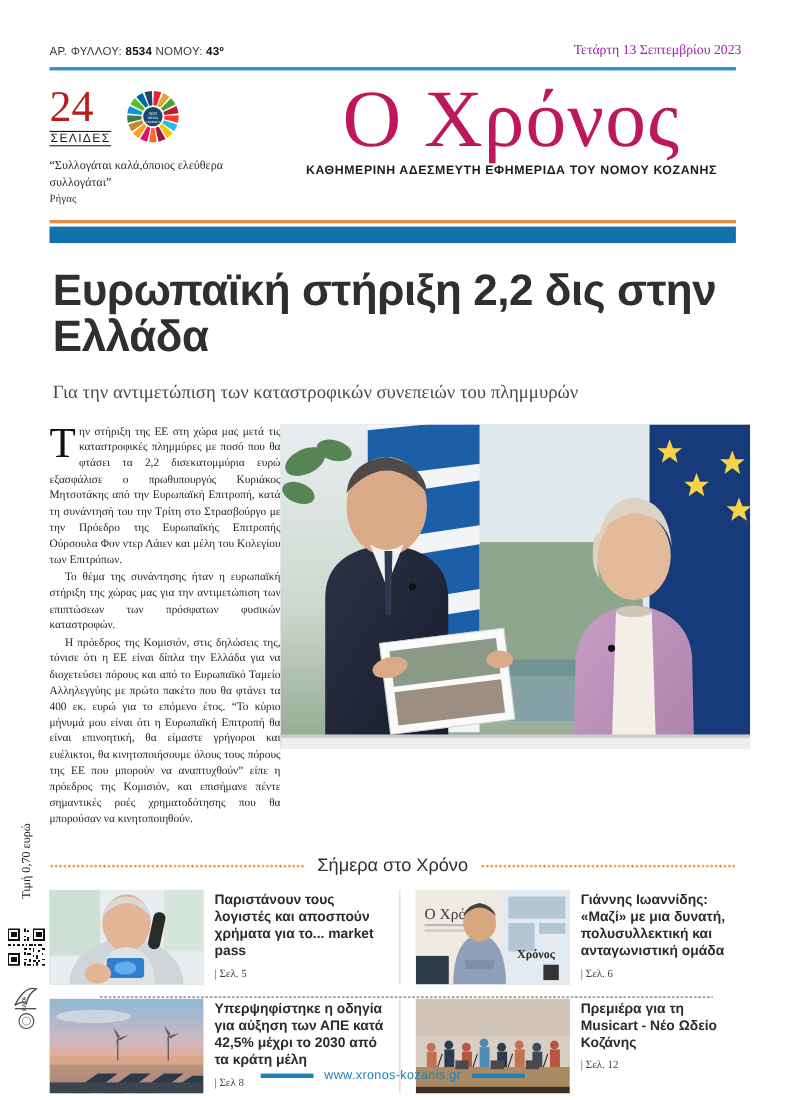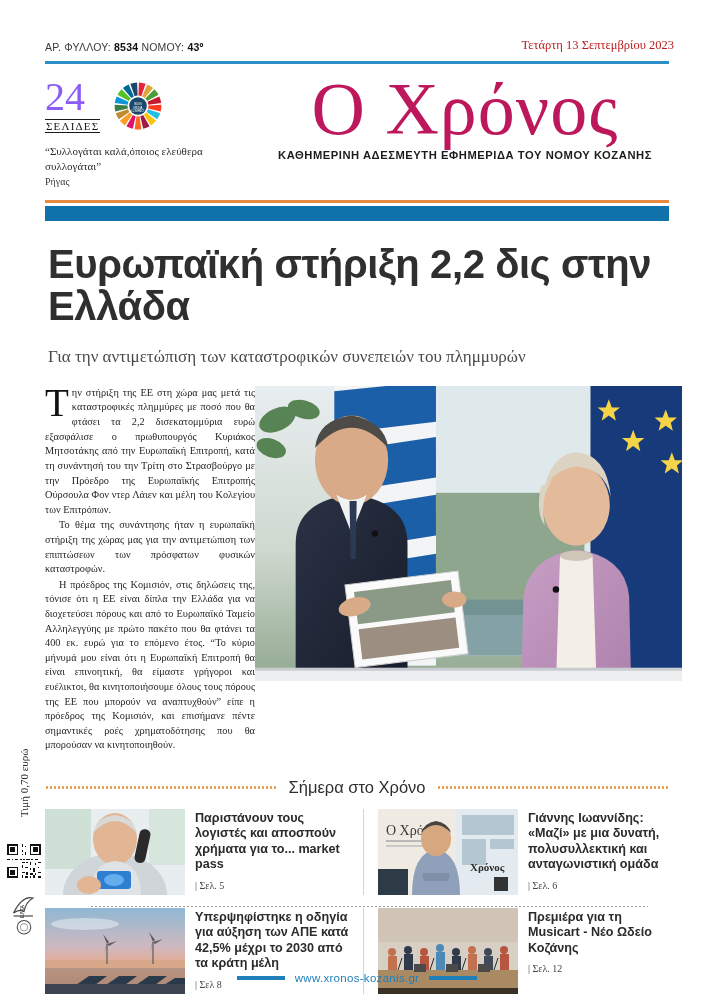--- a/index.html
+++ b/index.html
@@ -12,37 +12,37 @@
   }
   .page { position: relative; width: 714px; height: 1000px; padding: 0; }
 
   
   .topline {
     display: flex; justify-content: space-between; align-items: flex-end;
     padding: 38px 40px 6px 45px;
   }
   .issue-info { font-size: 10.5px; color: #3a3a3a; letter-spacing: .2px; }
   .issue-info b { font-weight: bold; color: #111; }
-  .issue-date { font-size: 12.5px; color: #b91c1c; font-family: "Liberation Serif", serif; }
+  .issue-date { font-size: 12.5px; color: #a21caf; font-family: "Liberation Serif", serif; }
 
   .rule-blue-thin { height: 3px; background: #2b8fc9; margin: 2px 45px 0 45px; }
 
   
   .masthead {
     display: flex; align-items: flex-start;
     padding: 10px 45px 0 45px; position: relative;
   }
   .mast-left { width: 212px; padding-top: 4px; }
   .pages-row { display: flex; align-items: flex-start; gap: 12px; }
   .pages-num {
     font-family: "Liberation Serif", serif;
-    font-size: 40px; line-height: .95; color: #8b5cf6; font-weight: normal;
+    font-size: 40px; line-height: .95; color: #b91c1c; font-weight: normal;
   }
   .pages-word {
-    font-family: Liberation Serif, serif;
+    font-family: Liberation Sans, sans-serif;
     font-size: 11px; letter-spacing: 1.2px; color: #1a1a1a;
     border-top: 1px solid #1a1a1a; border-bottom: 1px solid #1a1a1a;
     display: inline-block; padding: 0 1px; margin-top: 1px;
   }
   .sdg-wheel { width: 52px; height: 52px; flex: 0 0 52px; margin-top: 2px; }
   .quote {
     font-family: "Liberation Serif", serif; 
     font-size: 11px; line-height: 1.35; color: #2a2a2a; margin-top: 10px;
   }
   .quote-author {

